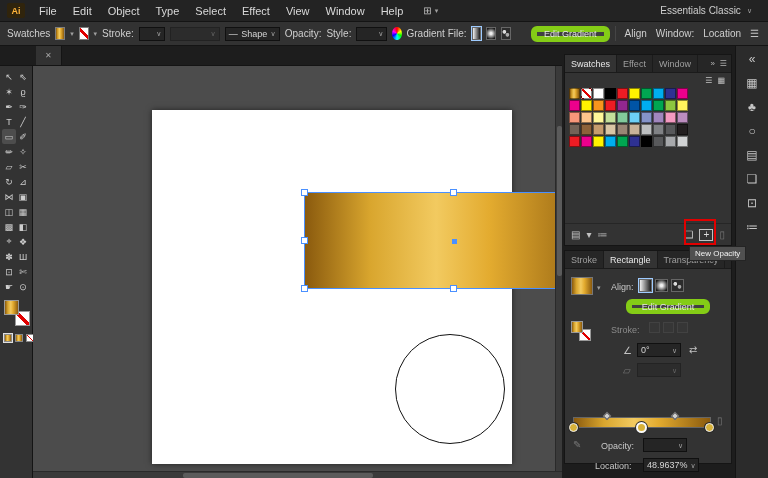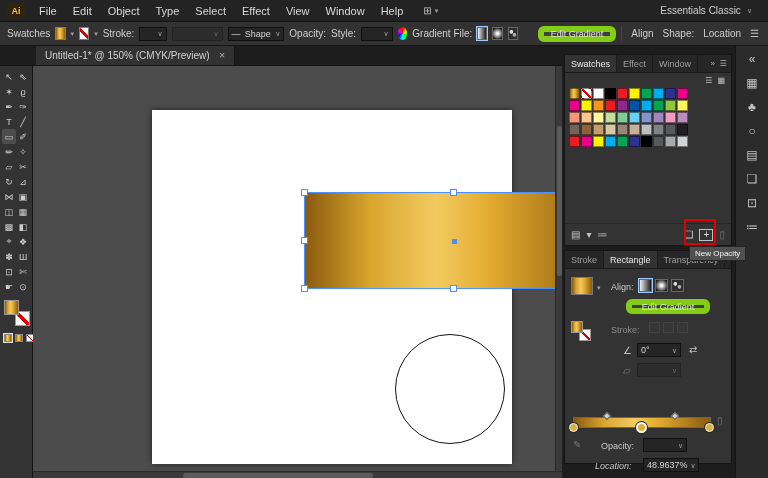--- a/index.html
+++ b/index.html
@@ -106,21 +106,21 @@
   .aspect-icon{position:absolute;left:58px;top:97px;}
   .dd-aspect{position:absolute;left:72px;top:94px;width:44px;}
   .gbar{position:absolute;left:8px;top:148px;width:138px;height:11px;border:1px solid #666;}
   .gstop{position:absolute;bottom:-5px;width:9px;height:9px;border-radius:50%;background:#d8b23a;border:1px solid #f0f0f0;box-shadow:0 0 0 1px #2c2c2c;}
   .gstop.sel{width:11px;height:11px;bottom:-6px;border:2px solid #fafafa;}
   .gmid{position:absolute;top:-5px;width:6px;height:6px;background:#cfcfcf;border:1px solid #555;transform:rotate(45deg);}
   .trash-icon{position:absolute;left:152px;top:147px;}
   .editstop-icon{position:absolute;left:8px;top:171px;}
   .op-label{left:36px;top:172px;}
   .dd-op{position:absolute;left:78px;top:169px;width:44px;}
-  .loc-label{left:30px;top:192px;font-style:italic;}
+  .loc-label{left:30px;top:192px;}
   .dd-loc{position:absolute;left:78px;top:189px;width:56px;}
 
   
   .dock{position:absolute;left:735px;top:46px;width:33px;height:432px;background:#2b2b2b;border-left:1px solid #141414;display:flex;flex-direction:column;align-items:center;gap:12px;padding-top:7px;}
   .dock-icon{font-size:12px;color:#c6c6c6;line-height:1;}
 
   
   .hl-red{position:absolute;left:684px;top:219px;width:32px;height:26px;border:2px solid #e10000;z-index:60;}
   .tooltip{position:absolute;left:689px;top:246px;background:#505050;border:1px solid #242424;color:#f2f2f2;font-size:8px;padding:2px 5px;z-index:61;white-space:nowrap;}
 </style>
@@ -180,29 +180,28 @@
       </span>
     <span class="color-wheel"></span>
     <span class="cb-label">Gradient File:</span>
     <span class="gt-icon gt-lin sel"></span>
     <span class="gt-icon gt-rad"></span>
     <span class="gt-icon gt-free"></span>
     <button class="btn" style="height:16px;padding:0 7px;">Edit Gradient</button>
     <span class="cb-right">
       <span class="sep"></span>
       <span class="cb-label">Align</span>
-      <span class="cb-label">Shape:</span>
+      <span class="cb-label">Window:</span>
       <span class="cb-label">Location</span>
       <span class="glyph-icon">☰</span>
     </span>
   </div>
 
   <div class="tabbar">
     <div class="doc-tab">
-      <span>Untitled-1* @ 150% (CMYK/Preview)</span>
       <span class="tab-close">✕</span>
     </div>
   </div>
 
   <div class="toolbar">
     <div class="tools">
         <div class="tool">↖</div>
         <div class="tool">⇖</div>
         <div class="tool">✶</div>
         <div class="tool">ϱ</div>

